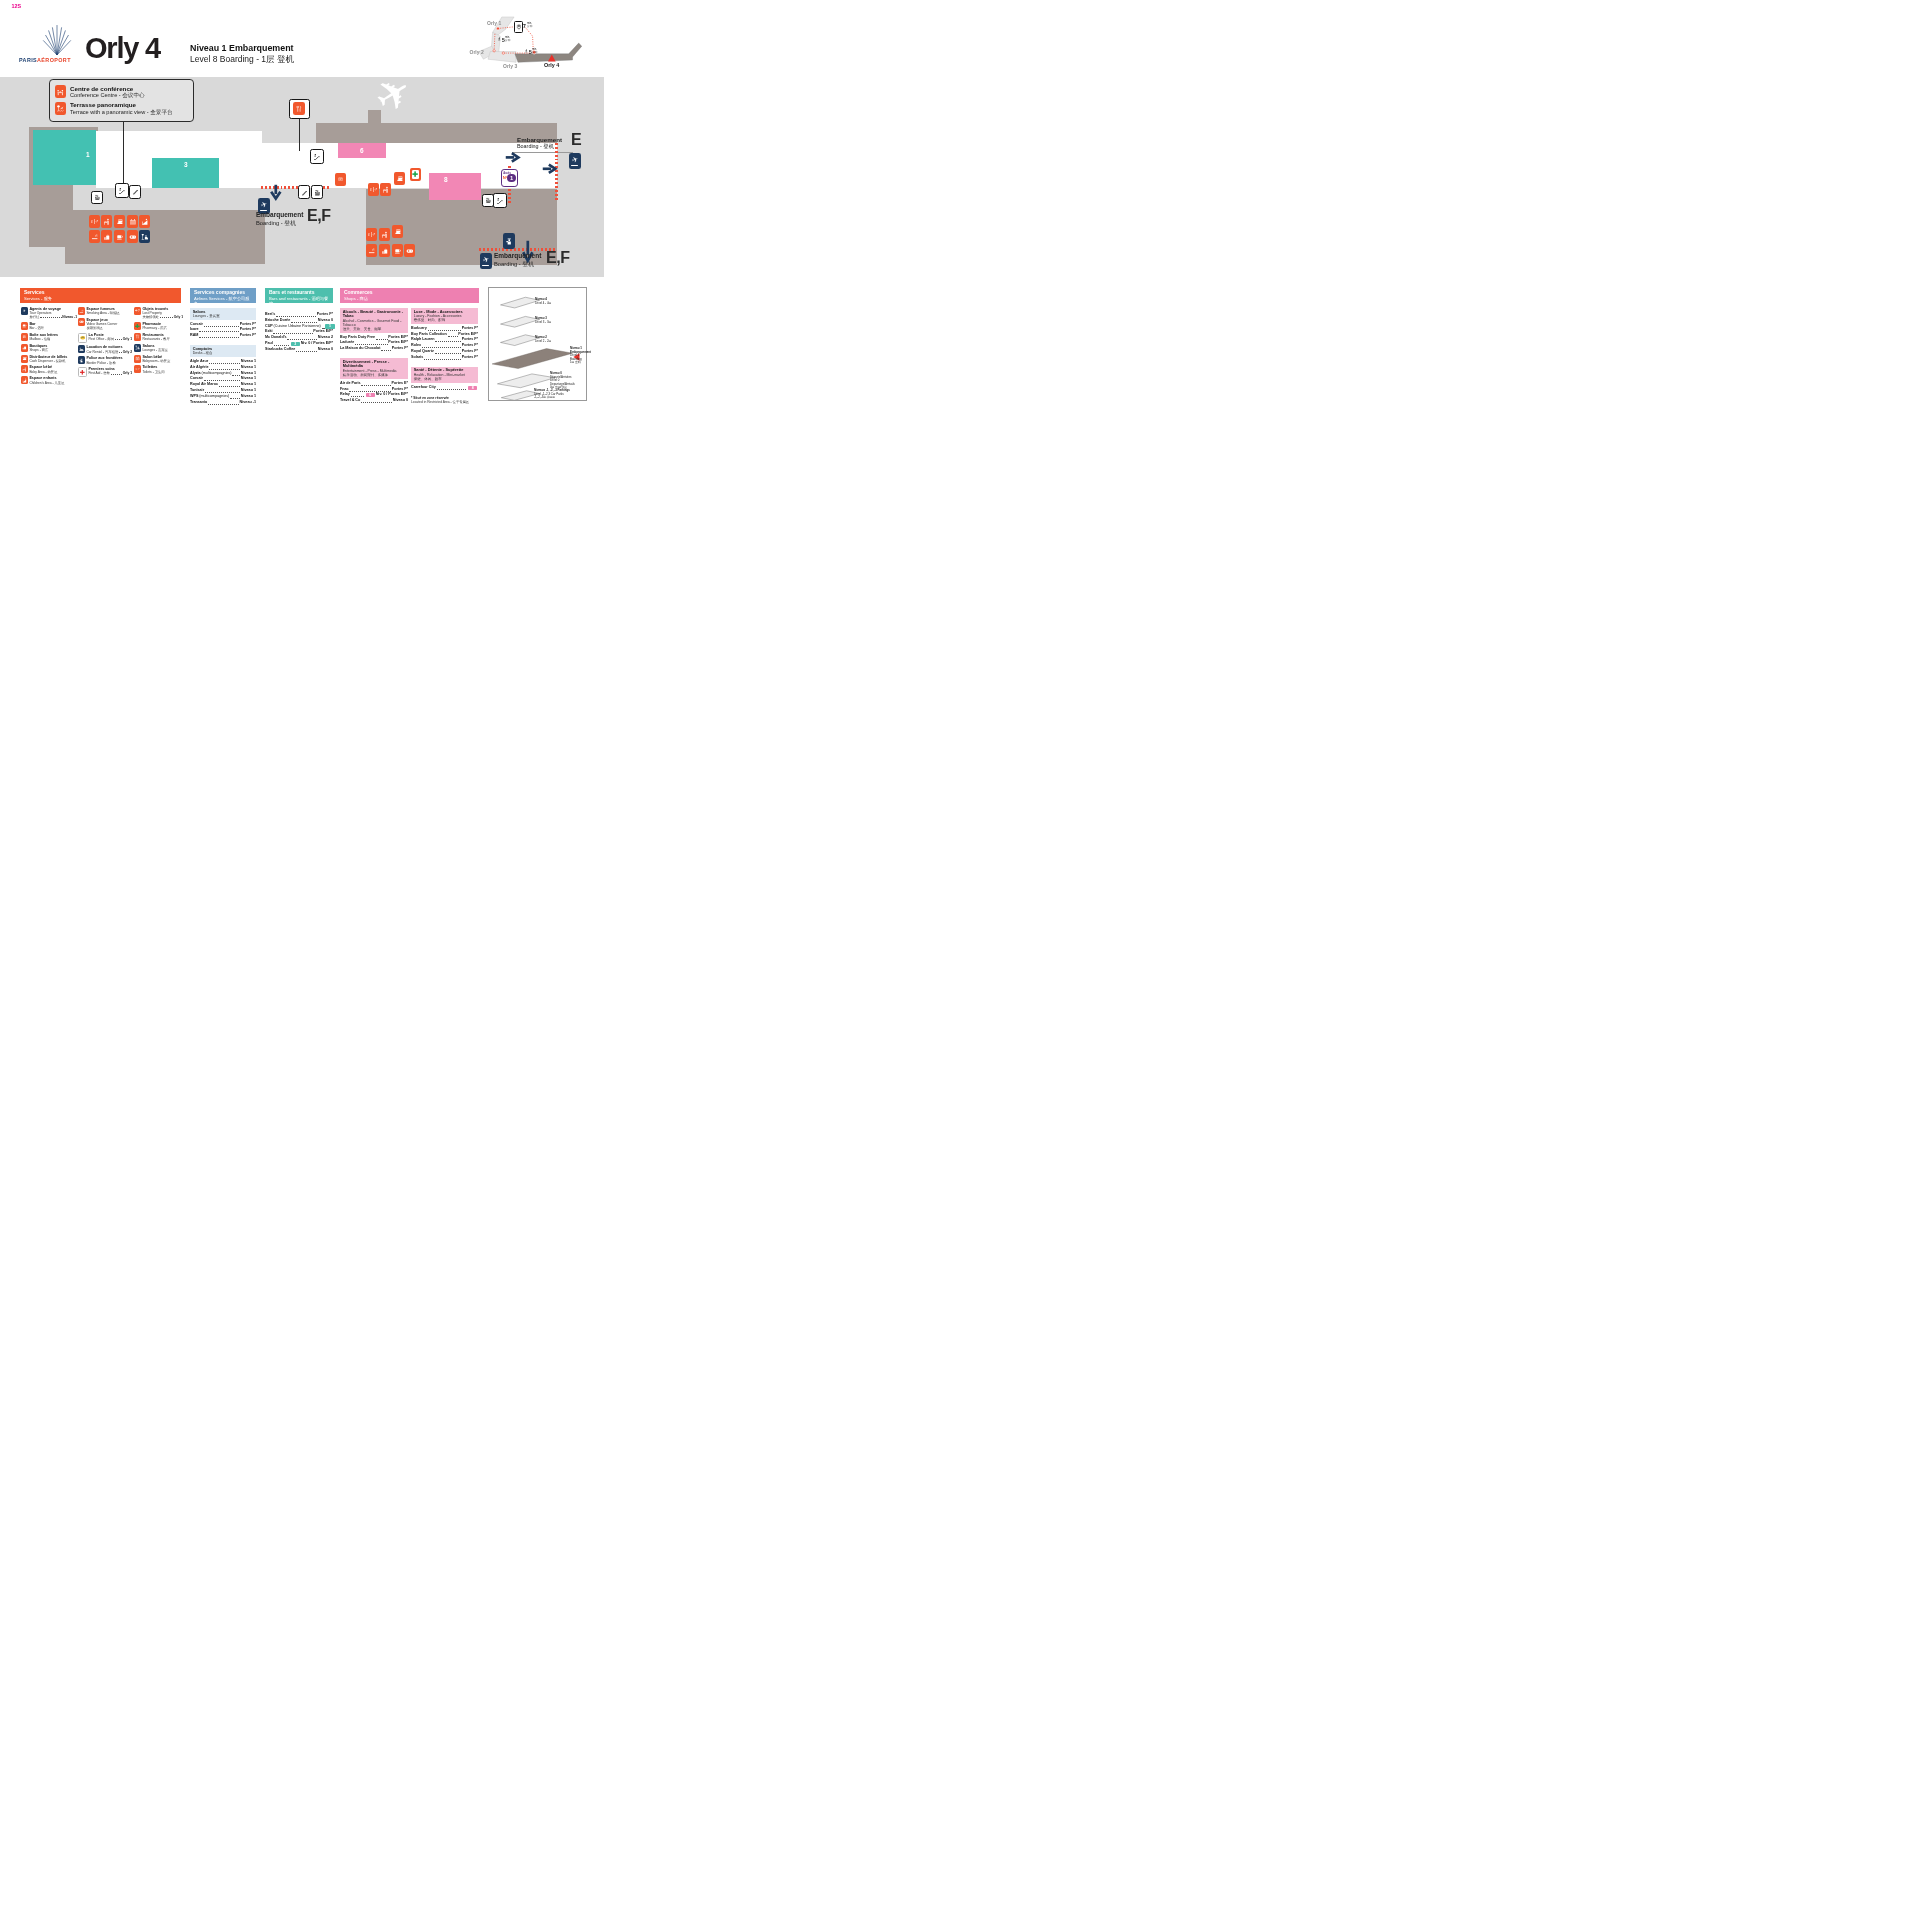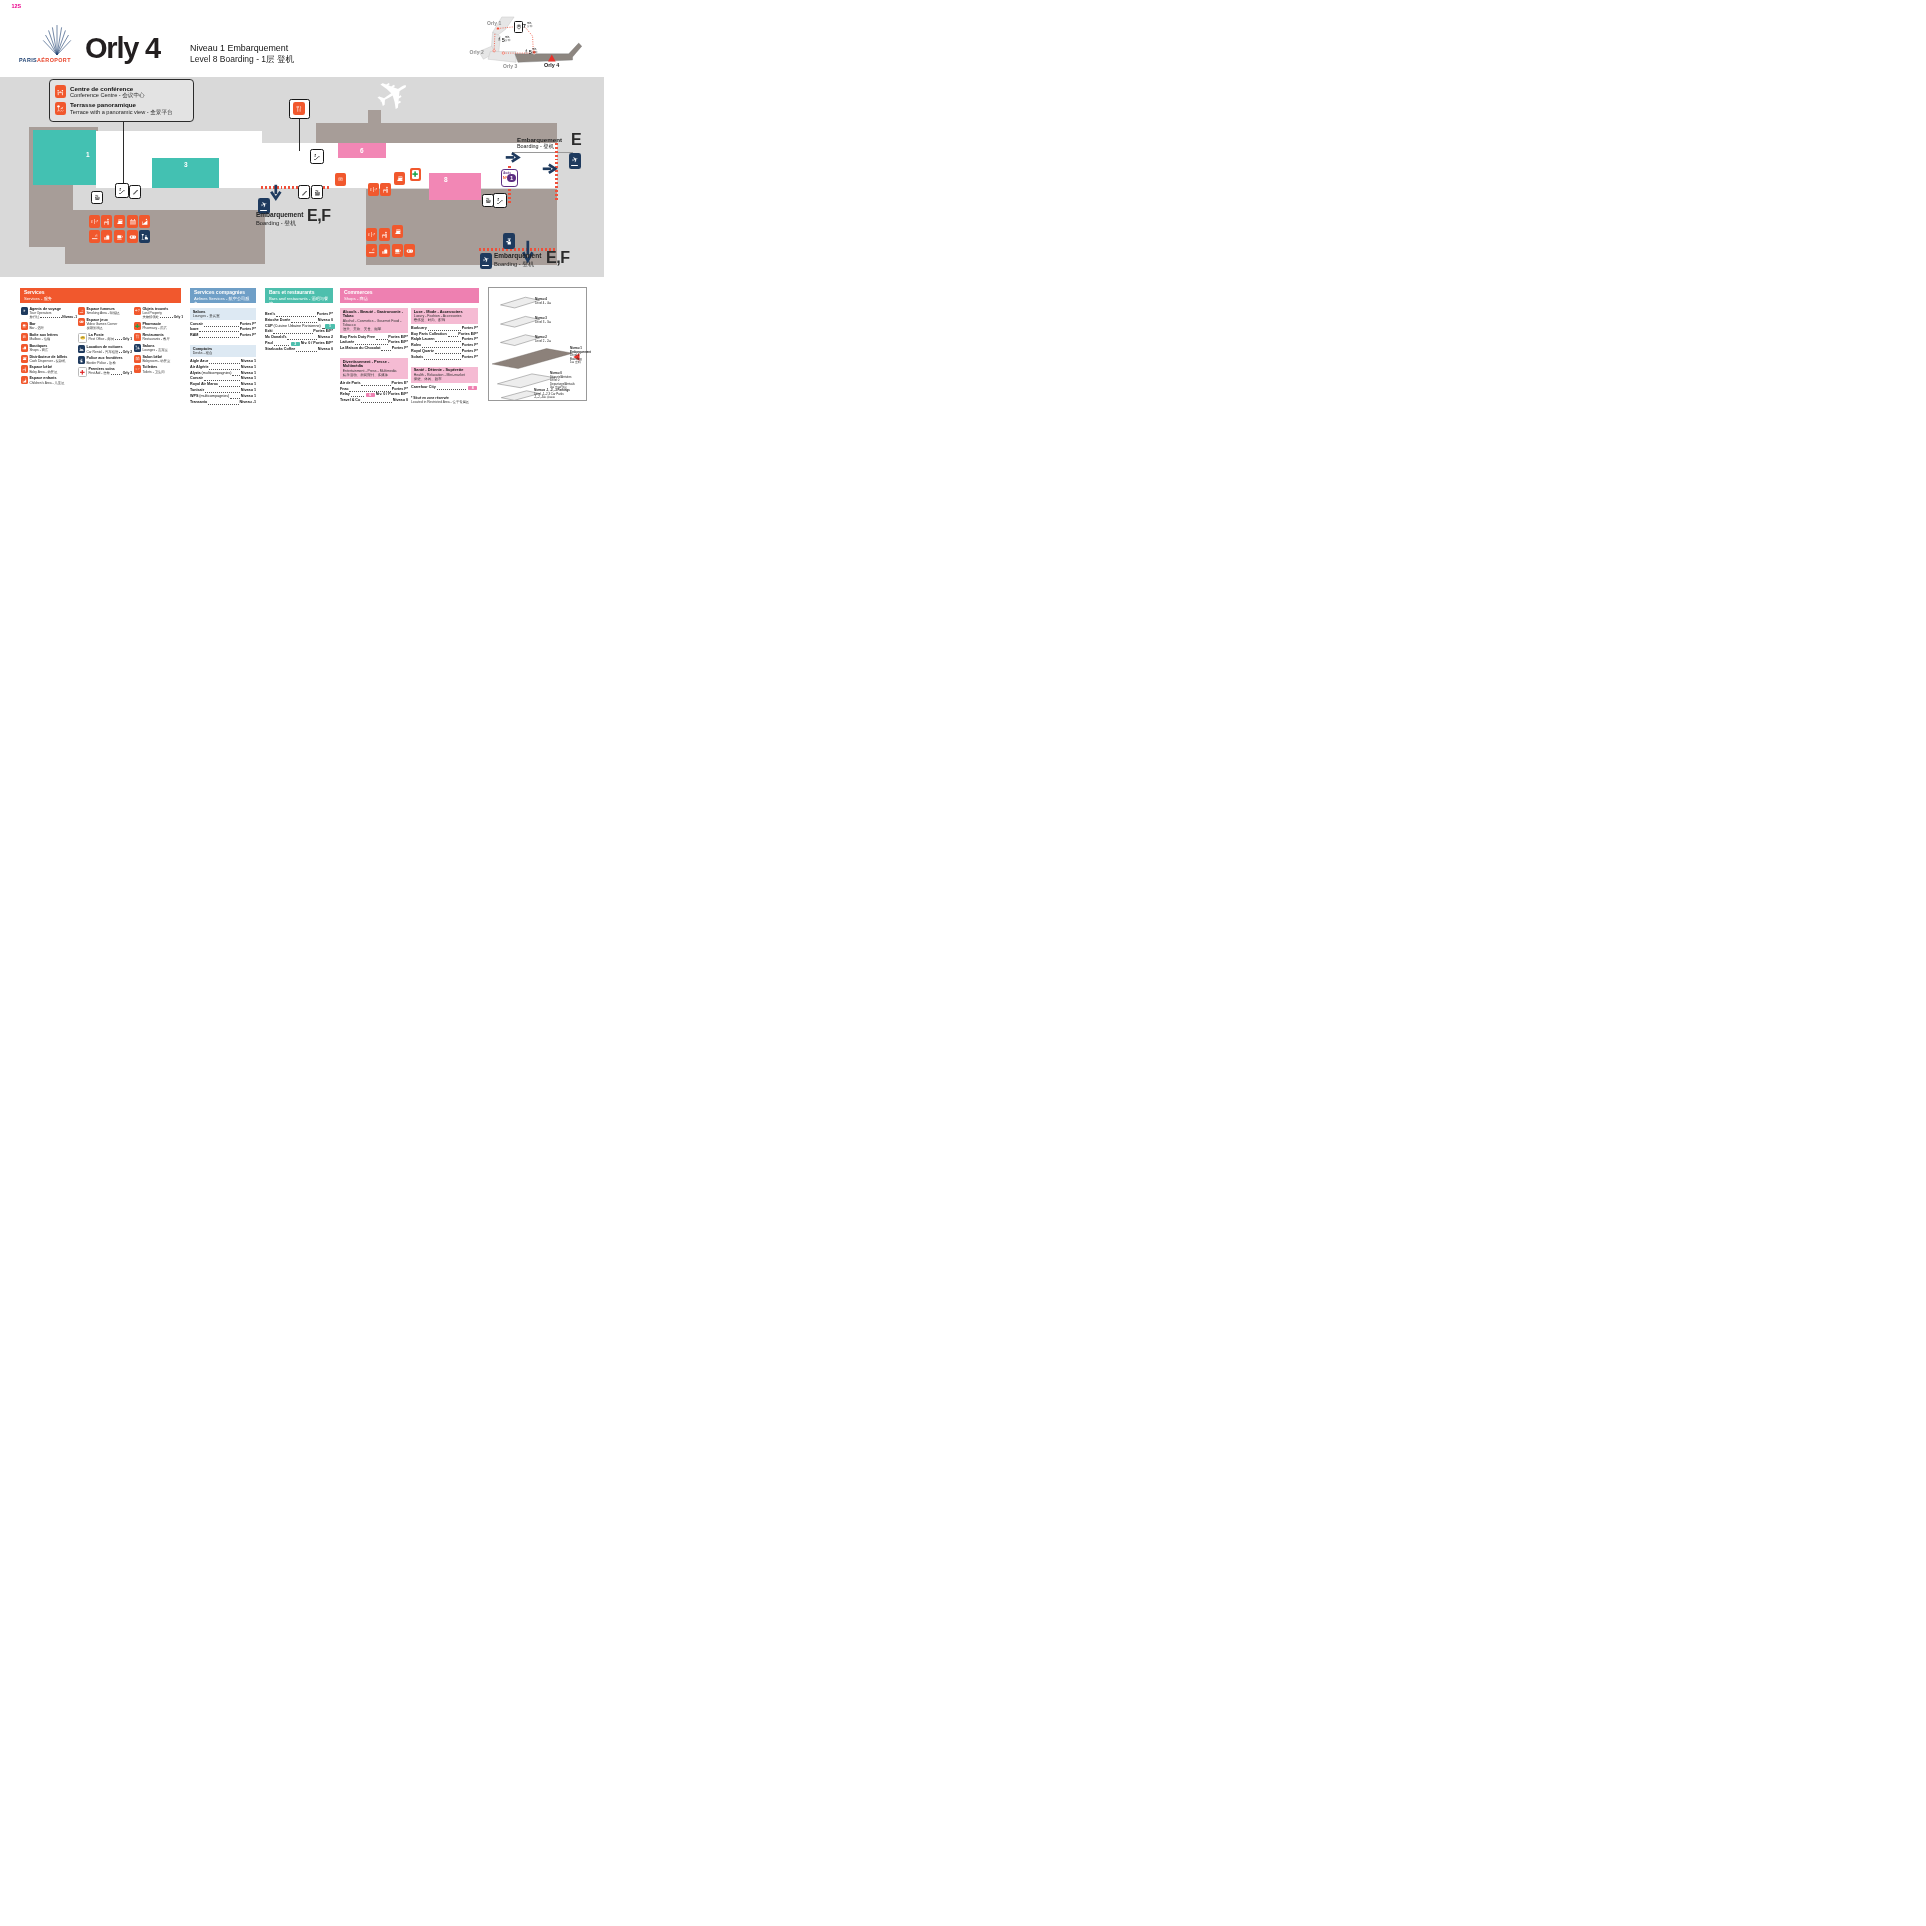--- a/index.html
+++ b/index.html
@@ -5,21 +5,21 @@
   html,body{margin:0;padding:0;background:#fff;font-family:"Liberation Sans","DejaVu Sans",sans-serif;}
   #stage{position:relative;width:604px;height:421px;background:#fff;overflow:hidden;}
   .abs{position:absolute;}
 
   
   .code{left:11.6px;top:3.1px;color:#EC008C;font-size:5.4px;font-weight:bold;}
   .fanwrap{left:34px;top:24px;}
   .logotext{left:19px;top:57px;font-size:5.4px;font-weight:bold;letter-spacing:0.4px;}
   .lp{color:#1B3E6F;} .la{color:#E8442A;}
   .title{left:85px;top:32px;font-size:29px;font-weight:800;color:#231f20;letter-spacing:-1.2px;}
-  .sub1{left:190px;top:43px;font-size:8.9px;font-weight:normal;color:#111;}
+  .sub1{left:190px;top:43px;font-size:8.9px;font-weight:bold;color:#111;}
   .sub2{left:190px;top:54px;font-size:8.5px;color:#222;}
 
   
   .sw{width:8px;height:8px;border:0.6px solid #8a8a8a;}
   .zl1{font-size:4.2px;font-weight:bold;color:#222;line-height:4.6px;}
   .zl2{font-size:3.7px;color:#333;}
 
   
   .band{left:0;top:77px;width:604px;height:200px;background:#D9D9D9;}
   .taupe{background:#A79D98;}

